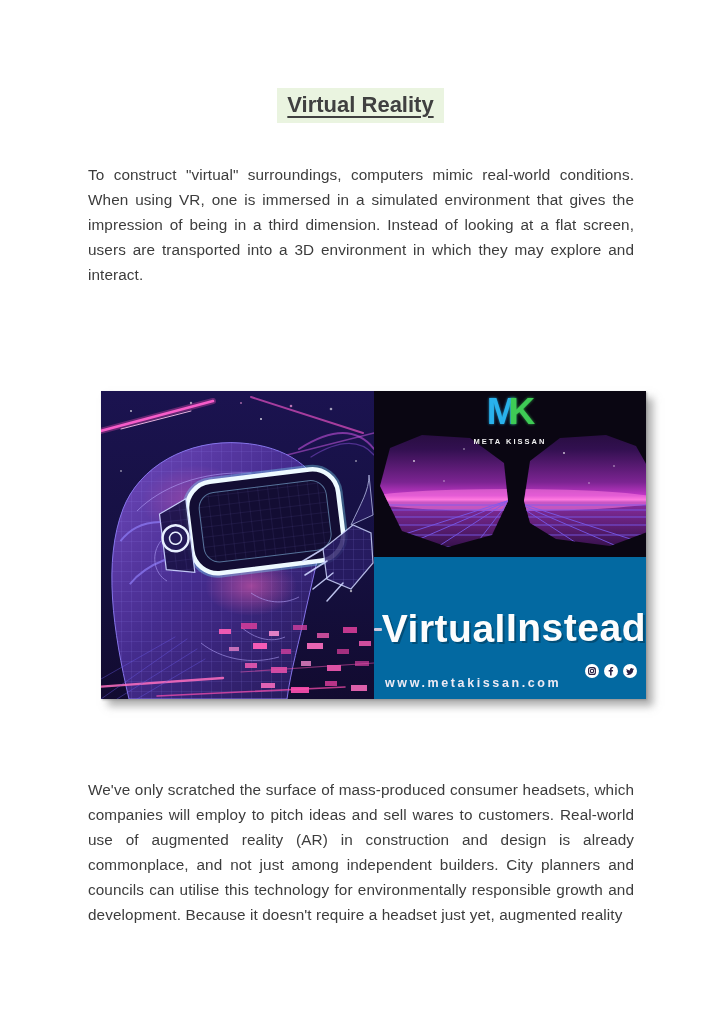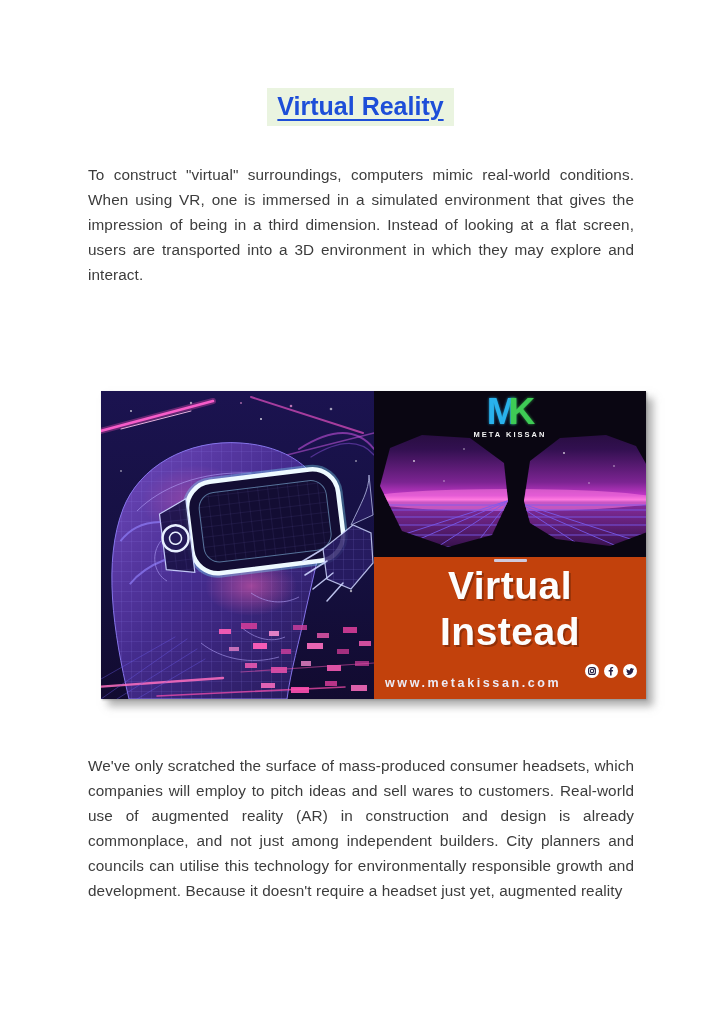--- a/index.html
+++ b/index.html
@@ -8,61 +8,61 @@
   .page {
     position:relative; width:720px; height:1017px; background:#ffffff;
     overflow:hidden; margin:0 auto;
   }
   
   .title-wrap {
     position:absolute; left:88px; top:88px; width:545px; text-align:center;
   }
   .doc-title {
     display:inline-block;
-    font-size:25px; font-weight:bold; color:#1d4ed8;
+    font-size:22px; font-weight:bold; color:#404040;
     background:#eaf4e0;
     padding:4px 10px 5px 10px;
     text-decoration:underline;
     text-decoration-thickness:2px;
     text-underline-offset:4px;
   }
   
   .para {
     position:absolute; left:88px; width:546px;
     font-size:15.3px; line-height:25px; color:#3c3c3c;
     text-align:justify; letter-spacing:0.1px;
   }
   .para-1 { top:162px; }
   .para-2 { top:283px; }
-  .para-3 { top:753px; }
+  .para-3 { top:777px; }
   
   .figure {
     position:absolute; left:101px; top:391px; width:545px; height:308px;
     display:flex; background:#0a0612;
     box-shadow:7px 7px 8px rgba(110,110,110,0.55), 1px 1px 2px rgba(90,90,90,0.4);
   }
   .fig-left { position:relative; width:273px; height:308px; overflow:hidden; }
   .fig-left svg { display:block; }
   .fig-right { position:relative; width:272px; height:308px; display:flex; flex-direction:column; overflow:hidden; }
   .lens-area { position:relative; width:272px; height:166px; background:#0a0612; }
   .lens-area svg { display:block; position:absolute; left:0; top:0; }
   .brand-logo {
     position:absolute; left:0; right:0; top:2px; text-align:center; z-index:3;
     line-height:1;
   }
   .brand-letters { font-weight:bold; font-size:37px; letter-spacing:-2px; }
   .brand-m { color:#29b2ec; text-shadow:0 0 3px rgba(41,178,236,.8); }
   .brand-k { color:#3ecb55; text-shadow:0 0 3px rgba(62,203,85,.8); margin-left:-7px; }
   .brand-name {
-    margin-top:1px; font-size:7.5px; font-weight:bold; color:#f2f2f2;
+    margin-top:8px; font-size:7.5px; font-weight:bold; color:#f2f2f2;
     letter-spacing:2px;
   }
   .caption-area {
-    position:relative; flex:1; background:#c2410c;
-    display:flex; flex-direction:column; align-items:center;text-align:right;
+    position:relative; flex:1; background:#0369a1;
+    display:flex; flex-direction:row; align-items:center;text-align:right;
   }
   .cap-divider { width:33px; height:3px; background:#cfcade; margin-top:2px; border-radius:1px; }
   .cap-line {
     color:#fdfdfd; font-weight:bold; font-size:39px; line-height:46px;
     letter-spacing:0.5px; text-shadow:2px 2px 0 rgba(0,0,0,0.25);
   }
   .cap-line.first { margin-top:1px; }
   .fig-bottom-row {
     position:absolute; left:11px; right:9px; bottom:9px;
     display:flex; justify-content:space-between; align-items:center;

